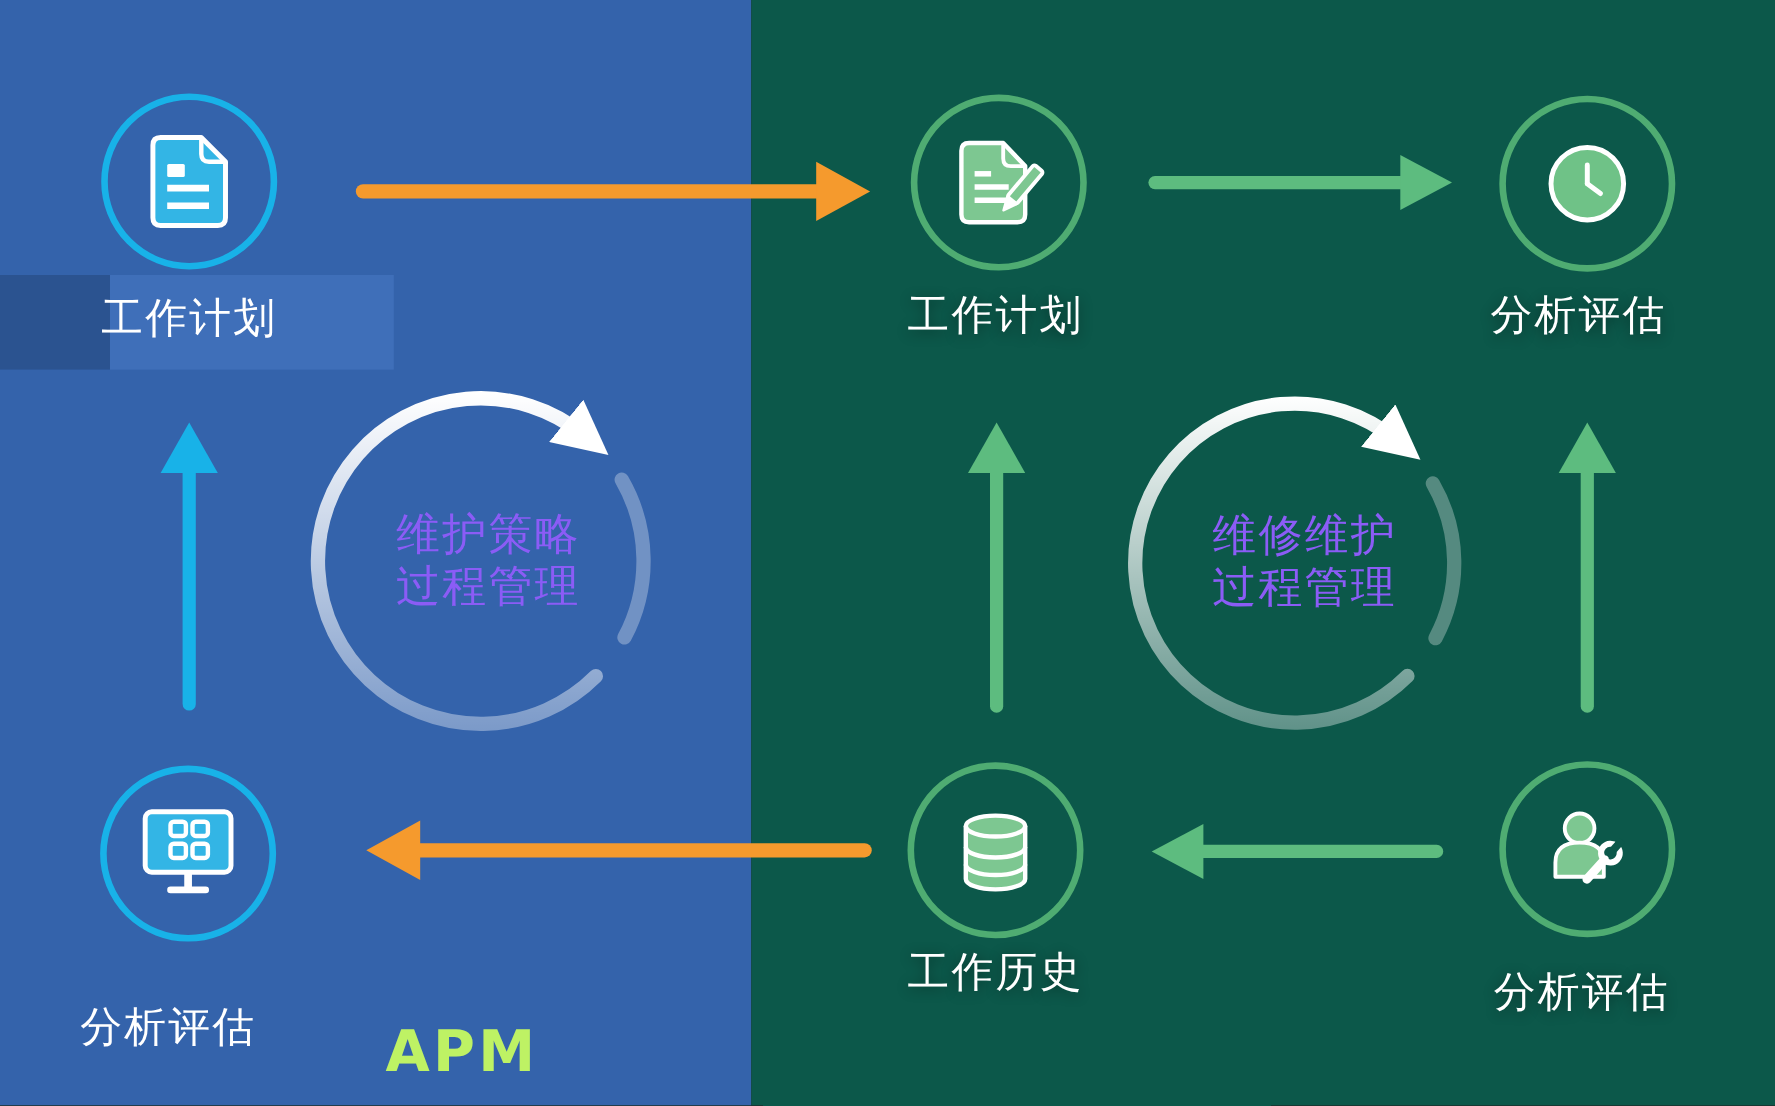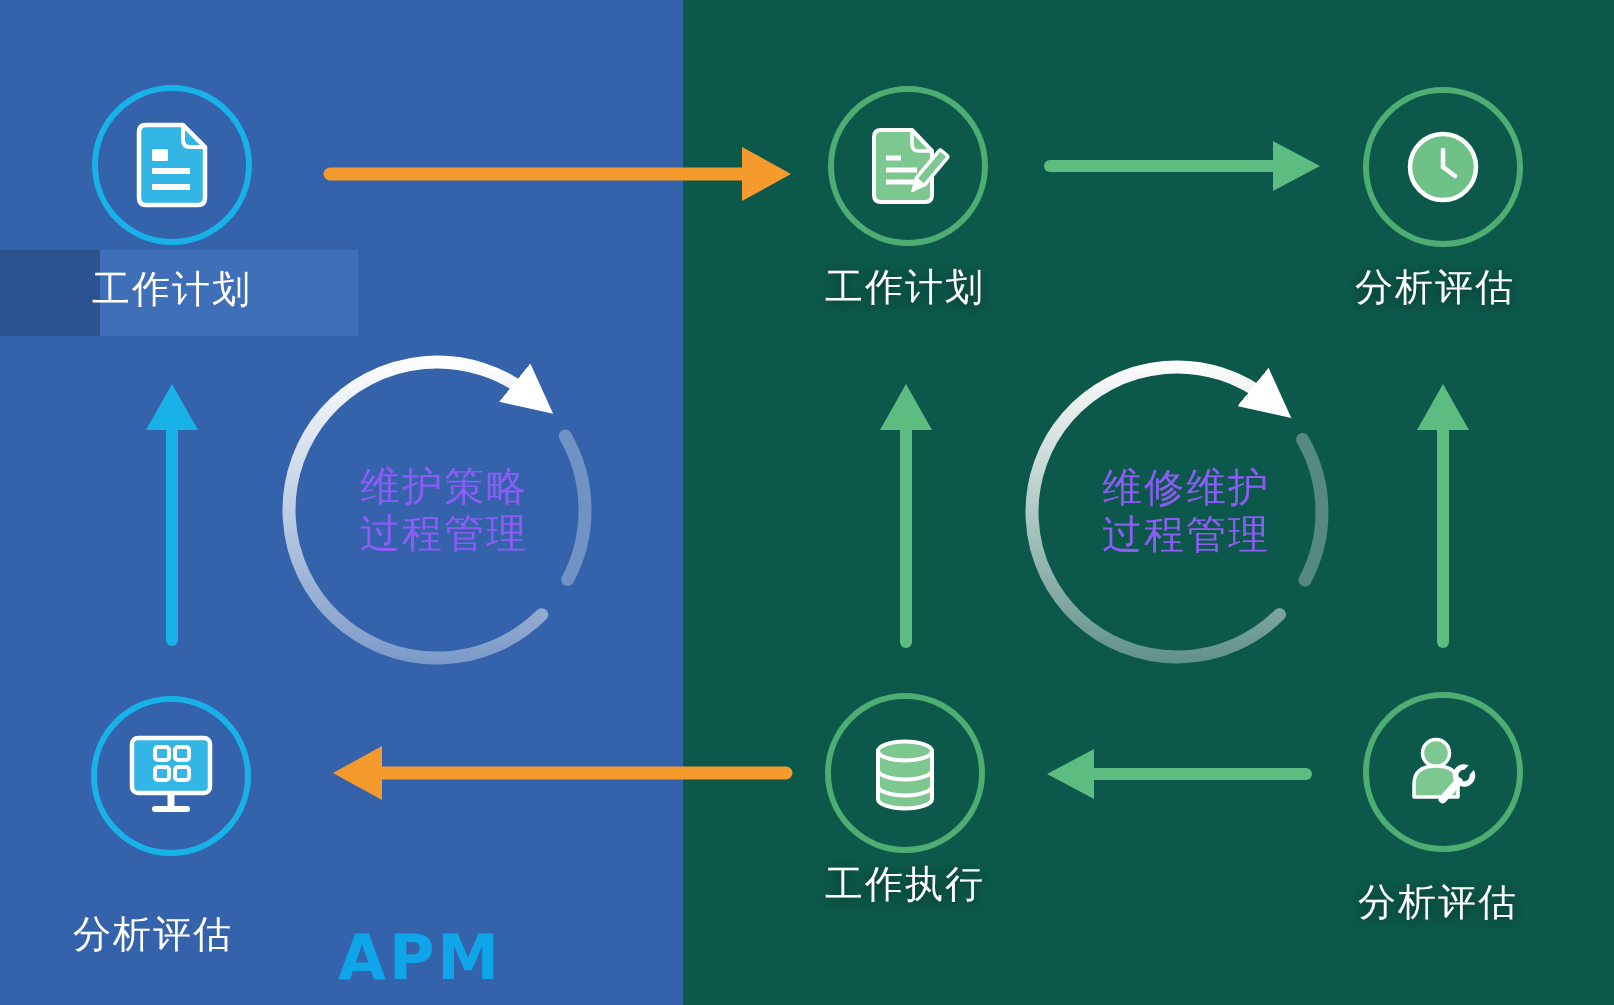--- a/index.html
+++ b/index.html
@@ -19,21 +19,21 @@
     color:#fff;font-size:38px;letter-spacing:2px;white-space:nowrap;
   }
   .eam-shadow{text-shadow:0 2px 12px rgba(0,0,0,.45);}
   .cycle-label{
     position:absolute;transform:translate(-50%,-50%);z-index:3;
     color:#8b5cf6;font-size:40px;line-height:47px;letter-spacing:2px;
     text-align:center;white-space:nowrap;
   }
   .brand{
     position:absolute;transform:translate(-50%,-50%);z-index:3;
-    color:#0ea5e9;font-size:62px;font-weight:bold;letter-spacing:3px;white-space:nowrap;
+    color:#bef264;font-size:52px;font-weight:bold;letter-spacing:3px;white-space:nowrap;
   }
 </style>
 </head>
 <body>
 
 <div id="stage">
 
   <div class="half" id="apm-panel"></div>
   <div class="half" id="eam-panel"></div>
   <div class="band" id="band-dark"></div>
@@ -161,21 +161,21 @@
           <rect x="-3.5" y="-22" width="7" height="12" fill="#0c584a"></rect>
         </g>
       </g>
     </g>
   </svg>
 
   <div class="node-label" style="left:172px;top:289px">工作计划</div>
   <div class="node-label" style="left:153px;top:934px">分析评估</div>
   <div class="node-label eam-shadow" style="left:905px;top:287px">工作计划</div>
   <div class="node-label eam-shadow" style="left:1435px;top:287px">分析评估</div>
-  <div class="node-label eam-shadow" style="left:905px;top:884px">工作执行</div>
+  <div class="node-label eam-shadow" style="left:905px;top:884px">工作历史</div>
   <div class="node-label eam-shadow" style="left:1438px;top:902px">分析评估</div>
 
   <div class="cycle-label" style="left:444px;top:510px">
     <div>维护策略</div>
     <div>过程管理</div>
   </div>
   <div class="cycle-label" style="left:1186px;top:511px">
     <div>维修维护</div>
     <div>过程管理</div>
   </div>

